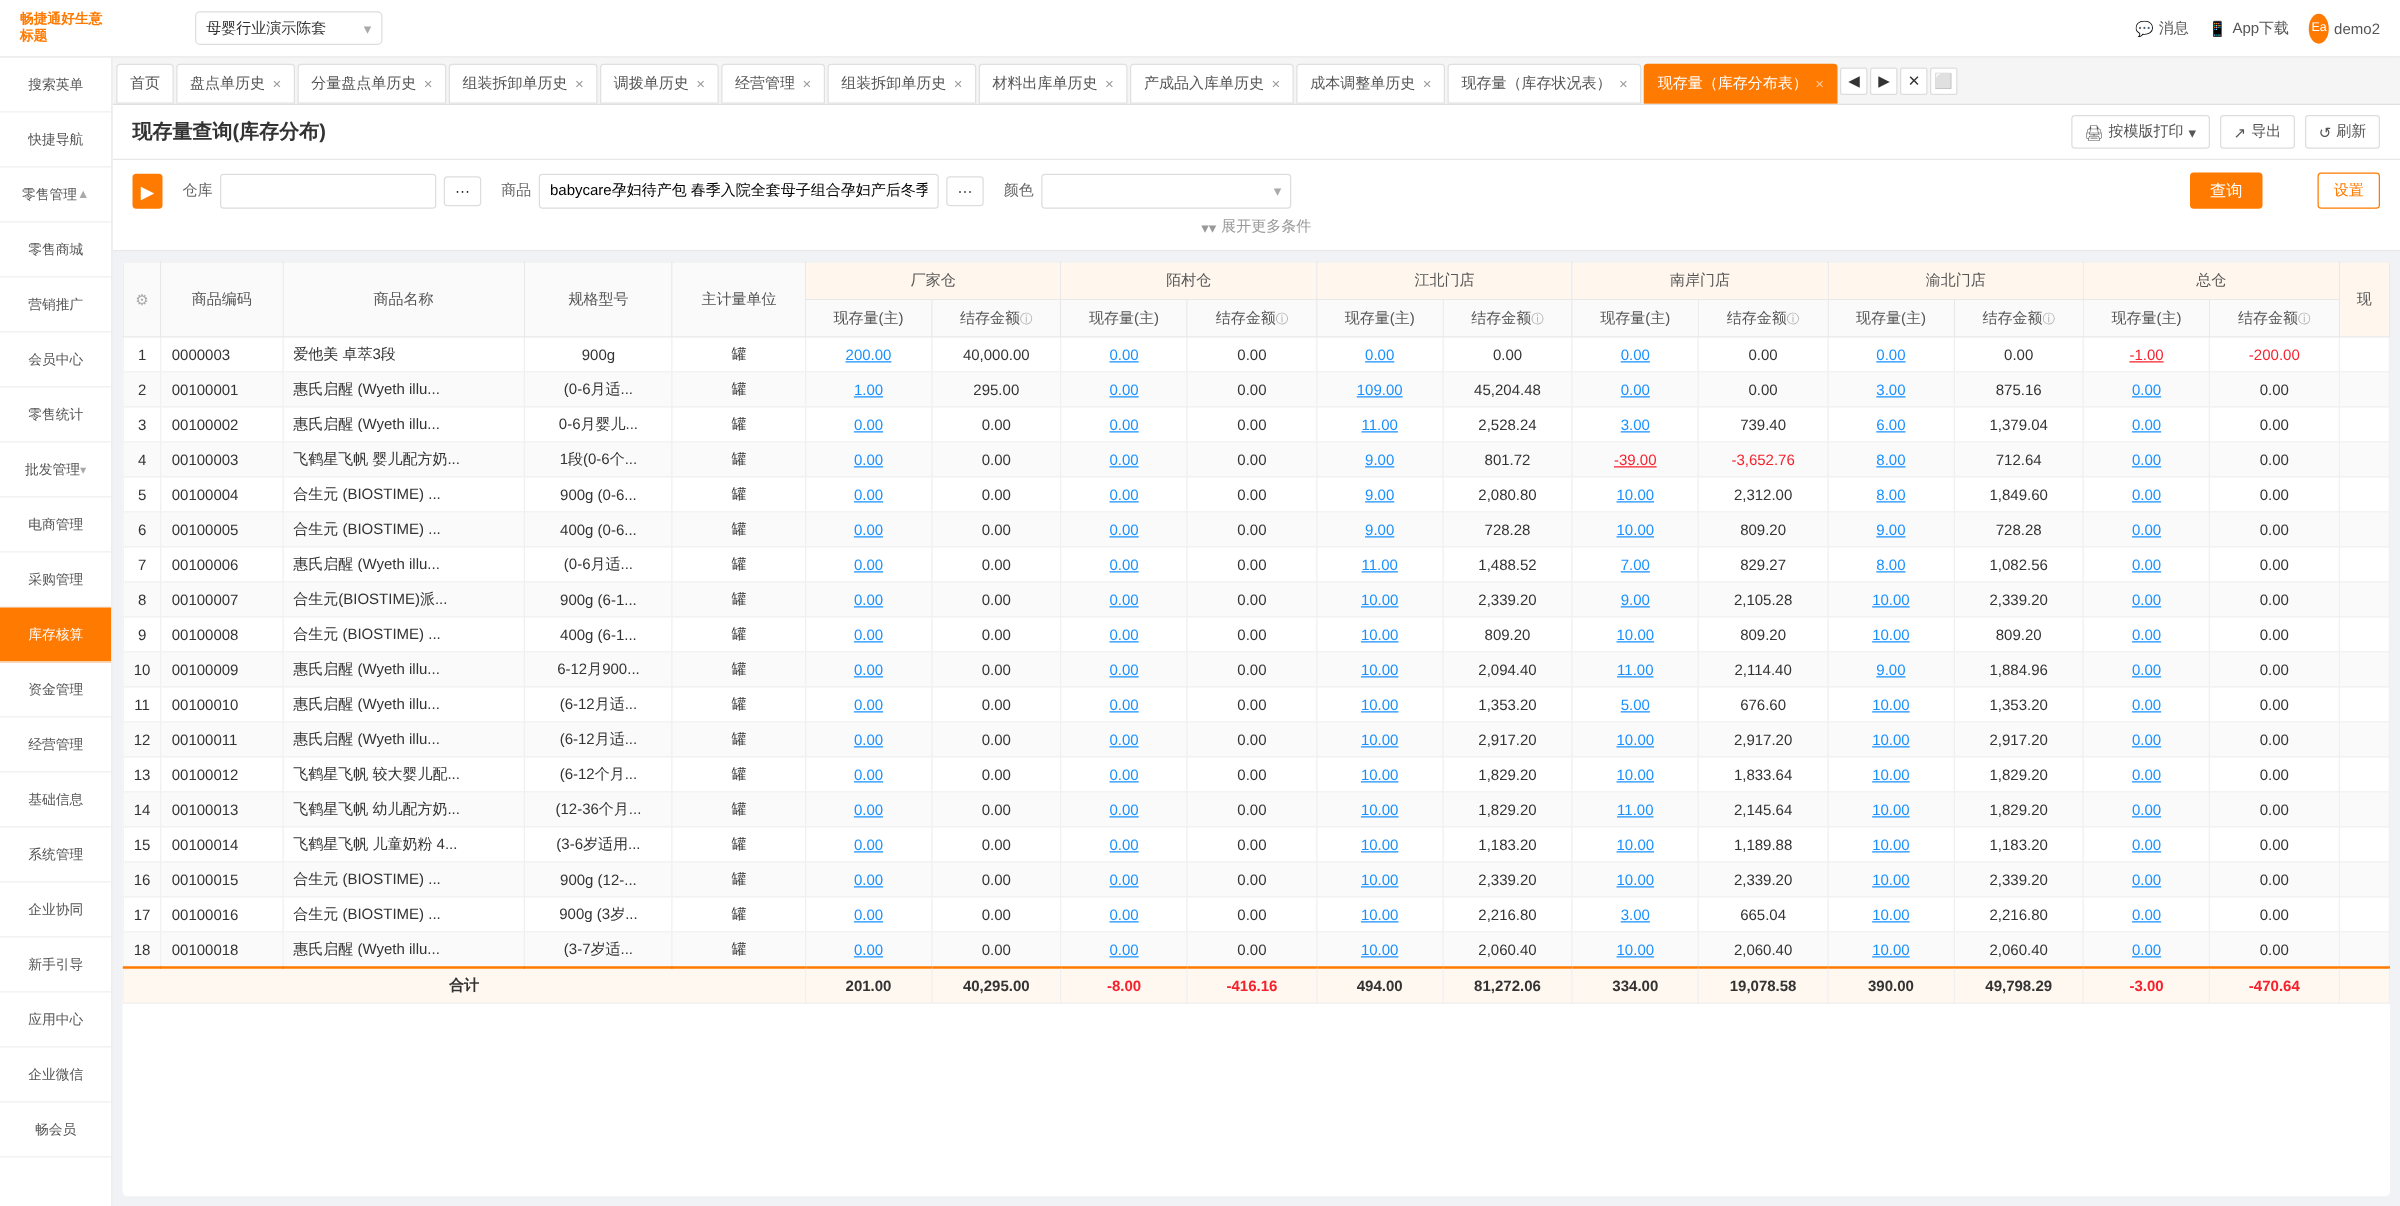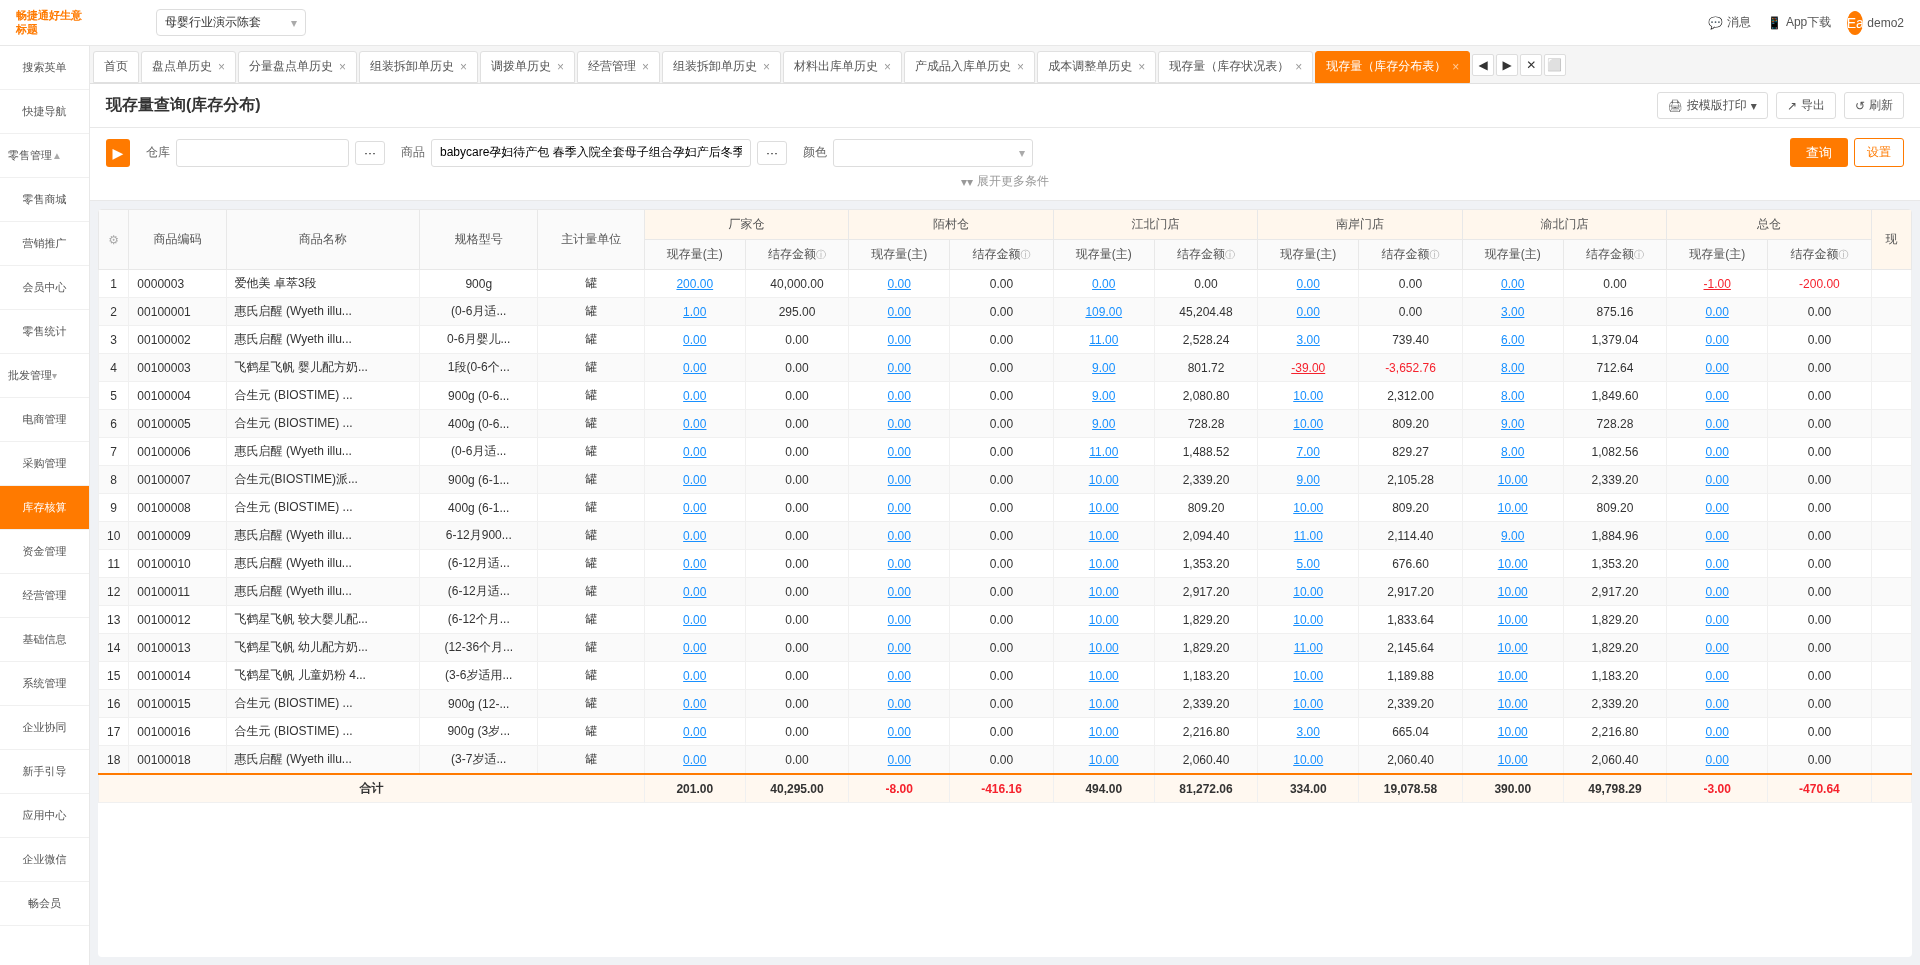--- a/index.html
+++ b/index.html
@@ -75,21 +75,21 @@
       padding: 10px 4px;
       cursor: pointer;
       font-size: 11px;
       color: #555;
       border-bottom: 1px solid #f0f0f0;
       min-height: 44px;
     }
     .sidebar-item.active { background: #ff7a00; color: #fff; }
     .sidebar-item.has-sub {
       flex-direction: row;
-      justify-content: flex-start;
+      justify-content: center;
       padding: 10px 8px;
     }
 
     
     .tab-bar {
       position: fixed;
       top: 46px;
       left: 90px;
       right: 0;
       height: 38px;
@@ -233,20 +233,21 @@
       font-size: 13px;
     }
     .btn-white {
       background: #fff;
       color: #ff7a00;
       border: 1px solid #ff7a00;
       border-radius: 3px;
       padding: 5px 12px;
       cursor: pointer;
       font-size: 12px;
+      margin-left: 20px;
     }
     .expand-more {
       display: flex;
       align-items: center;
       gap: 4px;
       color: #999;
       font-size: 12px;
       cursor: pointer;
       justify-content: center;
       padding-top: 6px;
@@ -346,21 +347,21 @@
   <div class="top-header-right">
     <div class="header-icon-item">
       <span>💬</span>
       <span>消息</span>
     </div>
     <div class="header-icon-item">
       <span>📱</span>
       <span>App下载</span>
     </div>
     <div class="header-icon-item">
-      <span style="width:16px;height:24px;border-radius:50%;background:#ff7a00;display:inline-flex;align-items:center;justify-content:center;color:#fff;font-size:14px;">Ea</span>
+      <span style="width:16px;height:24px;border-radius:50%;background:#ff7a00;display:inline-flex;align-items:center;justify-content:center;color:#fff;font-size:10px;">Ea</span>
       <span>demo2</span>
     </div>
   </div>
 </div>
 
 <div class="sidebar">
   <div class="sidebar-item">
     <span>搜索英单</span>
   </div>
   <div class="sidebar-item">
@@ -510,21 +511,21 @@
       <div class="search-field">
         <label>商品</label>
         <input class="search-input search-input-long" value="babycare孕妇待产包 春季入院全套母子组合孕妇产后冬季月子用品 22件套 ..." style="">
         <button class="dots-btn">···</button>
       </div>
       <div class="search-field">
         <label>颜色</label>
         <input class="search-input search-input-color" style="">
         <span style="color:#aaa;margin-left:-20px;">▾</span>
       </div>
-      <div style="margin-left:auto;display:flex;gap:6px;">
+      <div style="margin-left:auto;display:flex;gap:24px;">
         <button class="btn-orange">查询</button>
         <button class="btn-white">设置</button>
       </div>
     </div>
     <div class="expand-more">
       <span>▾▾</span>
       <span>展开更多条件</span>
     </div>
   </div>
 

